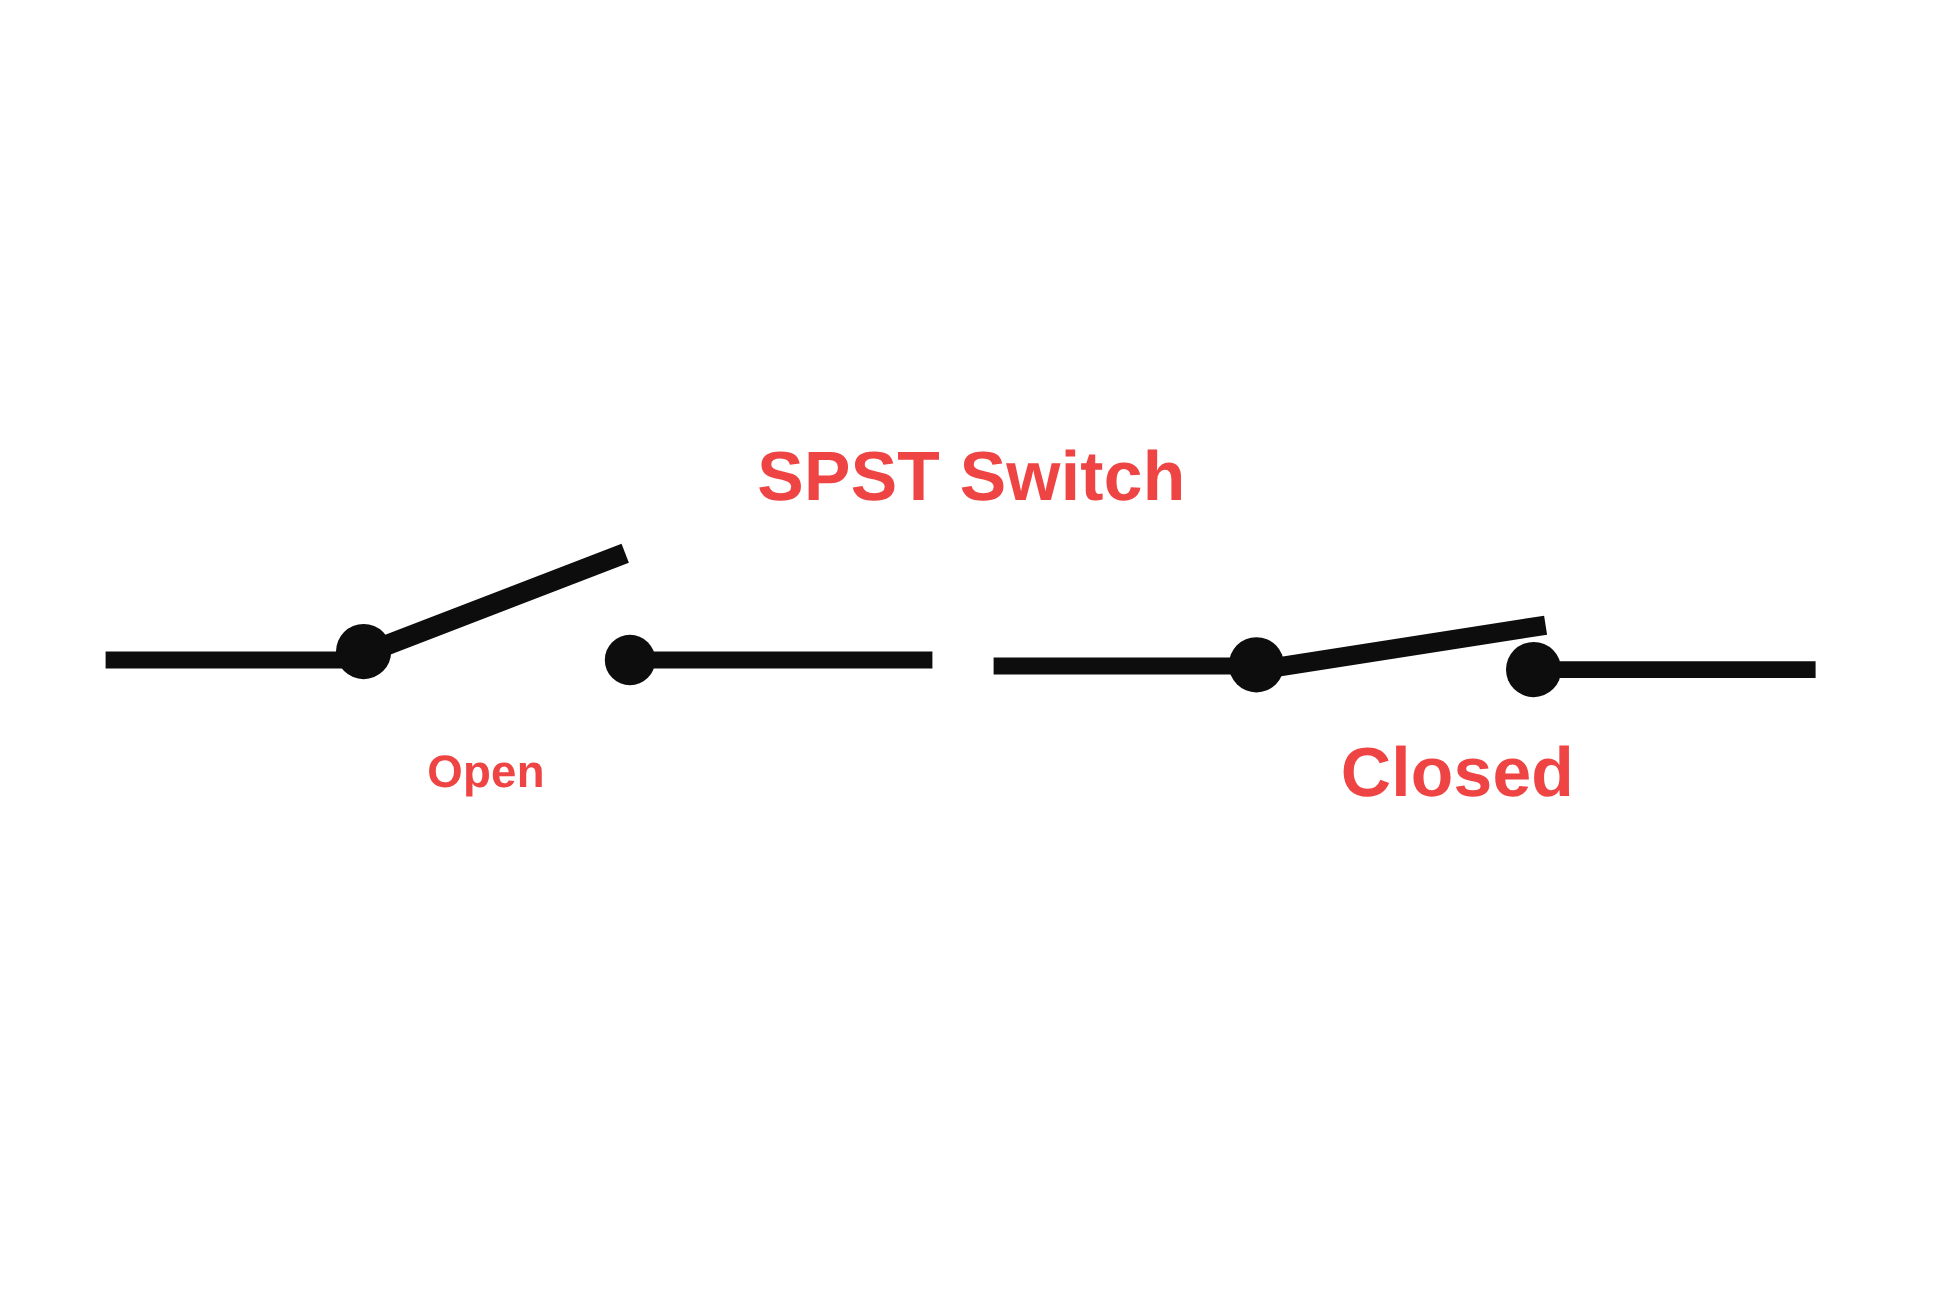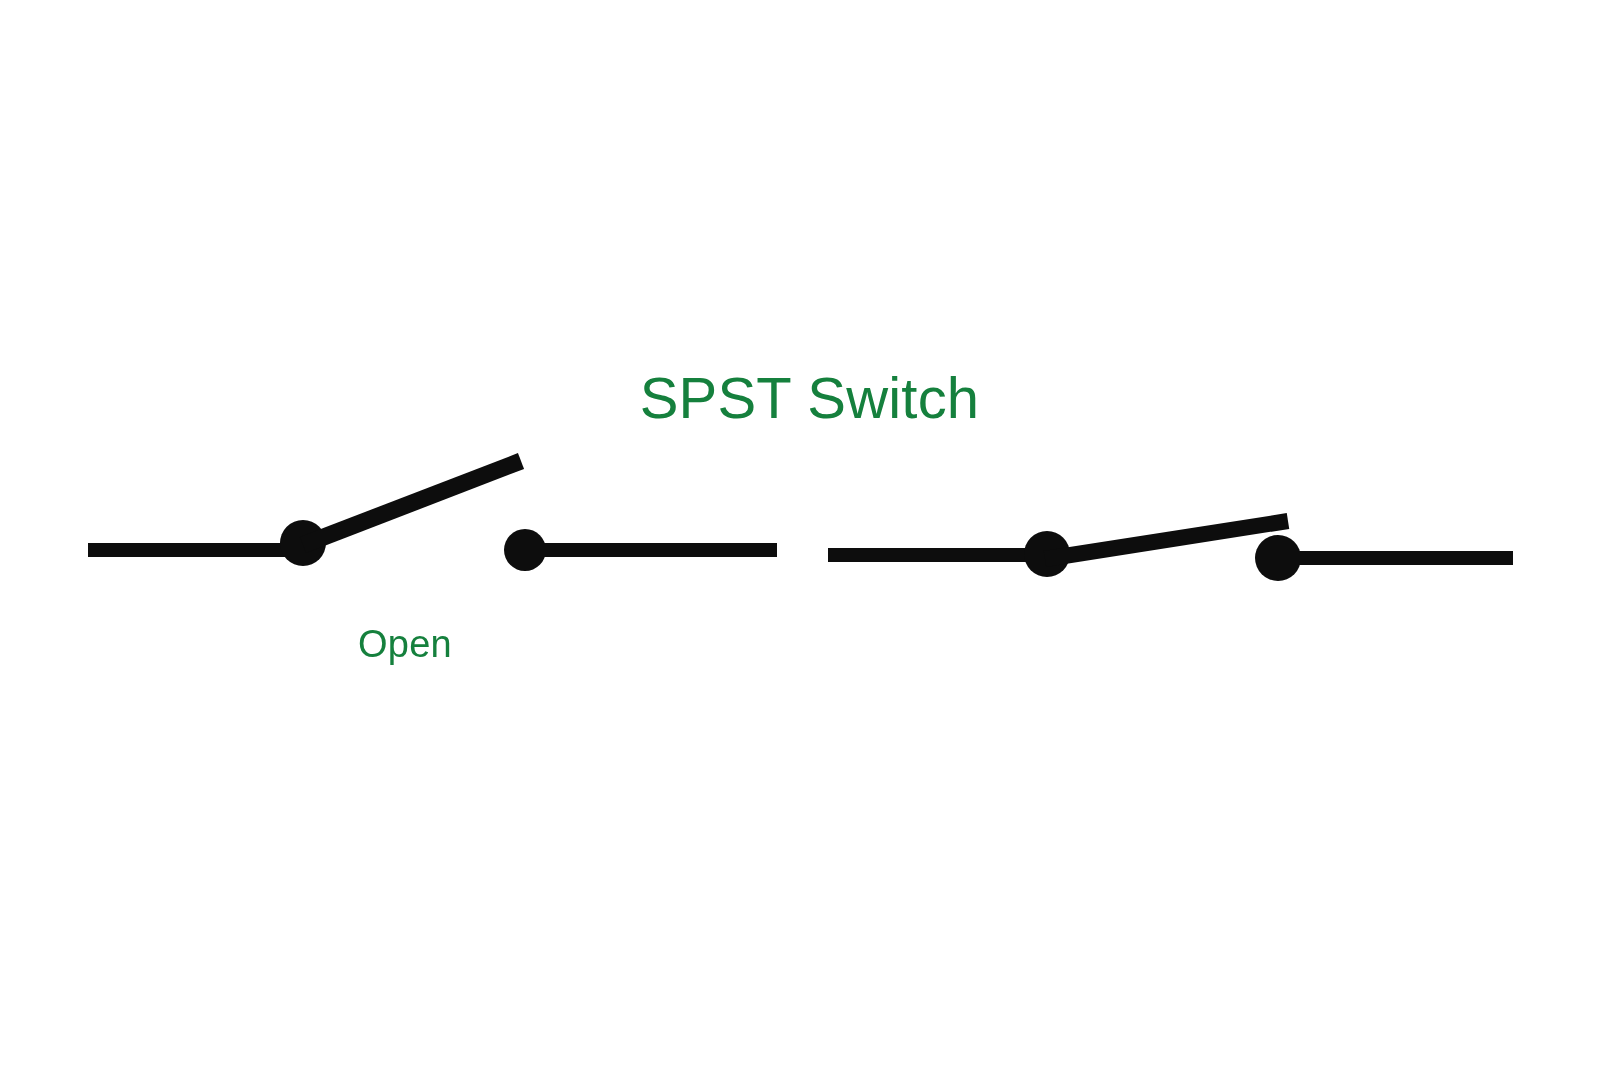--- a/index.html
+++ b/index.html
@@ -23,22 +23,22 @@
   .diagram-svg {
     position: absolute;
     left: 0;
     top: 0;
     width: 1619px;
     height: 1080px;
     display: block;
   }
   .lbl {
     position: absolute;
-    color: #15803d;
-    font-weight: 400;
+    color: #ef4444;
+    font-weight: 700;
     white-space: nowrap;
     letter-spacing: 0.2px;
   }
   .title-label {
     left: 0;
     top: 367px;
     width: 1619px;
     text-align: center;
     font-size: 58px;
     line-height: 62px;
@@ -81,14 +81,15 @@
       <line x1="1045" y1="559" x2="1288" y2="521" stroke="#0d0d0d" stroke-width="16" stroke-linecap="butt"></line>
       <circle cx="1278" cy="558" r="23" fill="#0d0d0d"></circle>
       <line x1="1275" y1="558" x2="1513" y2="558" stroke="#0d0d0d" stroke-width="14" stroke-linecap="butt"></line>
     </g>
   </svg>
 
   <div class="lbl title-label">SPST Switch</div>
 
   <div class="lbl open-label">Open</div>
 
+  <div class="lbl closed-label">Closed</div>
 
 </div>
 
 </body></html>

